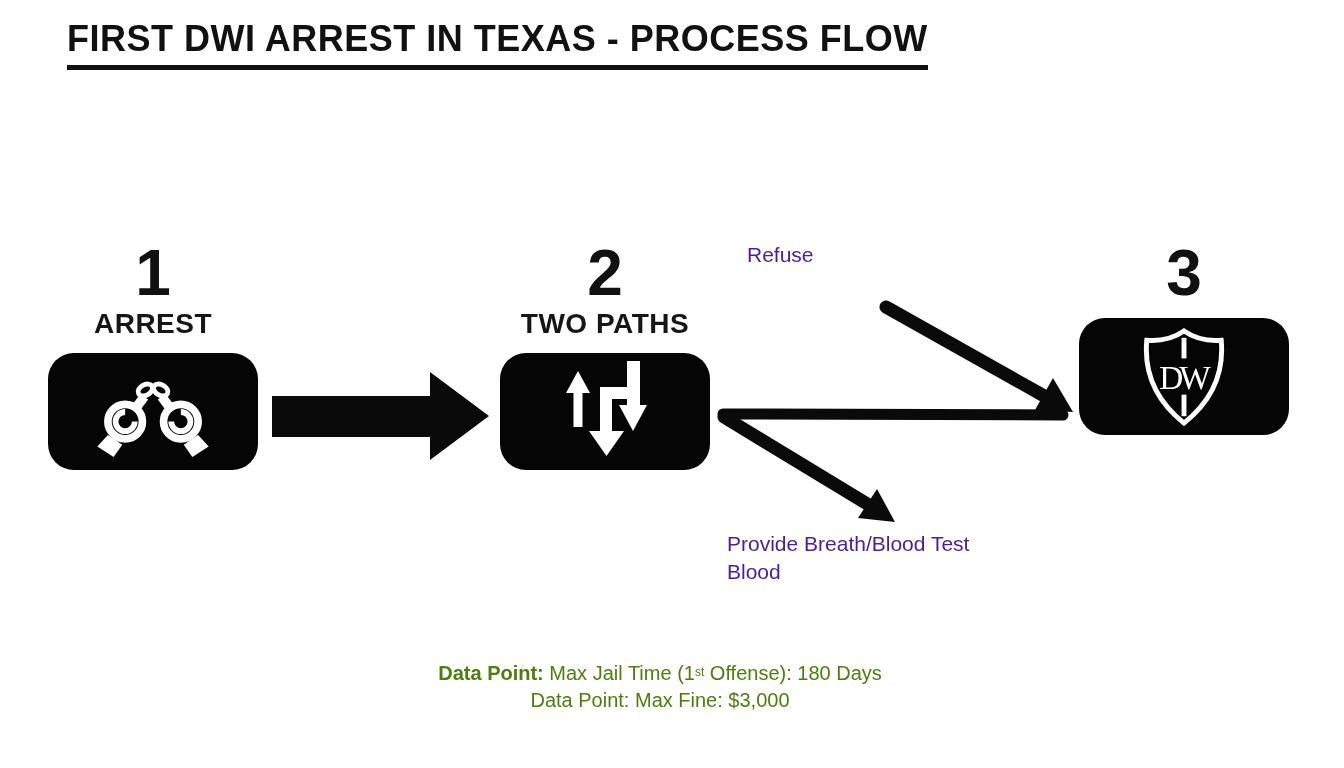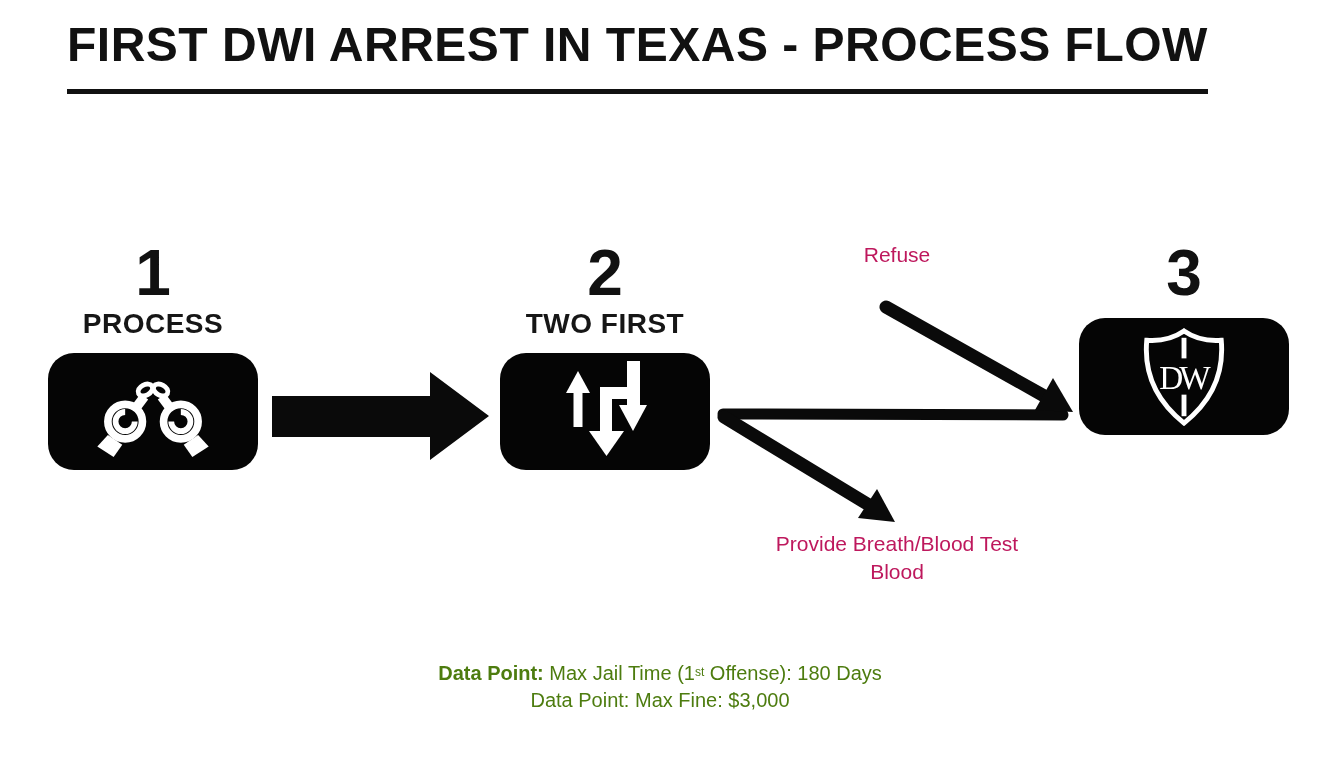--- a/index.html
+++ b/index.html
@@ -3,55 +3,55 @@
 <meta charset="utf-8">
 <style>
   * { margin:0; padding:0; box-sizing:border-box; }
   html,body { background:#ffffff; }
   .canvas {
     position:relative; width:1344px; height:768px; background:#ffffff;
     font-family:"Liberation Sans", sans-serif; color:#121212; overflow:hidden;
   }
   .title {
     position:absolute; left:67px; top:21px;
-    font-size:48px; font-weight:bold; letter-spacing:0.5px; line-height:1;
+    font-size:36px; font-weight:bold; letter-spacing:0.5px; line-height:1;
     white-space:nowrap; color:#111;
-    border-bottom:5px solid #111; padding-bottom:20px;
+    border-bottom:5px solid #111; padding-bottom:8px;
   }
   .step { position:absolute; top:241px; width:240px; text-align:center; }
   .step-number { font-size:64px; font-weight:800; line-height:1; color:#111; }
   .step-label { font-size:28px; font-weight:bold; letter-spacing:0.5px; margin-top:3px; color:#161616; }
   .step-box {
     margin:13px auto 0; width:210px; height:117px; background:#050505;
     border-radius:26px; display:flex; align-items:center; justify-content:center;
   }
   .step-1 { left:33px; }
   .step-2 { left:485px; }
   .step-3 { left:1064px; }
   .connectors { position:absolute; left:0; top:0; pointer-events:none; }
   .connectors .stroke { stroke:#0a0a0a; fill:none; }
   .connectors .fill { fill:#0a0a0a; }
-  .branch-label { position:absolute; text-align:center; font-size:21px; line-height:28px; color:#be185d; }
+  .branch-label { position:absolute; text-align:left; font-size:21px; line-height:28px; color:#4c1d95; }
   .refuse-label { left:747px; top:241px; width:300px; }
   .provide-label { left:727px; top:530px; width:340px; }
   .data-points { position:absolute; left:352px; top:660px; width:616px; text-align:center; font-size:20px; line-height:27px; color:#4d7c0f; }
   .data-points b { font-weight:bold; }
   .data-points sup { font-size:12px; vertical-align:top; position:relative; top:-1px; }
   .icon-svg { display:block; }
 </style>
 </head>
 <body>
 
 <div class="canvas">
 
   <h1 class="title">FIRST DWI ARREST IN TEXAS - PROCESS FLOW</h1>
 
   <div class="step step-1">
     <div class="step-number">1</div>
-    <div class="step-label">PROCESS</div>
+    <div class="step-label">ARREST</div>
     <div class="step-box">
       <svg class="icon-svg" width="144" height="96" viewBox="0 0 150 100">
         <g stroke="#ffffff" fill="none">
           <circle cx="46" cy="60" r="18" stroke-width="8"></circle>
           <circle cx="104" cy="60" r="18" stroke-width="8"></circle>
           <path d="M46,50 a10,10 0 1 0 10,10" stroke-width="6"></path>
           <path d="M104,50 a10,10 0 1 1 -10,10" stroke-width="6"></path>
           <path d="M57,46 L66,34" stroke-width="10"></path>
           <path d="M93,46 L84,34" stroke-width="10"></path>
           <ellipse cx="67" cy="27" rx="8" ry="5.5" transform="rotate(-28 67 27)" stroke-width="5"></ellipse>
@@ -60,21 +60,21 @@
         <g fill="#ffffff">
           <polygon points="28,74 43,84 34,97 17,86"></polygon>
           <polygon points="122,74 107,84 116,97 133,86"></polygon>
         </g>
       </svg>
     </div>
   </div>
 
   <div class="step step-2">
     <div class="step-number">2</div>
-    <div class="step-label">TWO FIRST</div>
+    <div class="step-label">TWO PATHS</div>
     <div class="step-box">
       <svg class="icon-svg" width="135" height="105" viewBox="0 0 135 105" style="margin-left:8px;">
         <g fill="#ffffff">
           <polygon points="24,34 48,34 36,12"></polygon>
           <rect x="31.5" y="32" width="9" height="36"></rect>
           <rect x="85" y="2" width="13" height="46"></rect>
           <polygon points="77,46 105,46 91,72"></polygon>
           <rect x="58" y="28" width="27" height="12"></rect>
           <rect x="58" y="28" width="12" height="46"></rect>
           <polygon points="47,72 82,72 64.5,97"></polygon>

